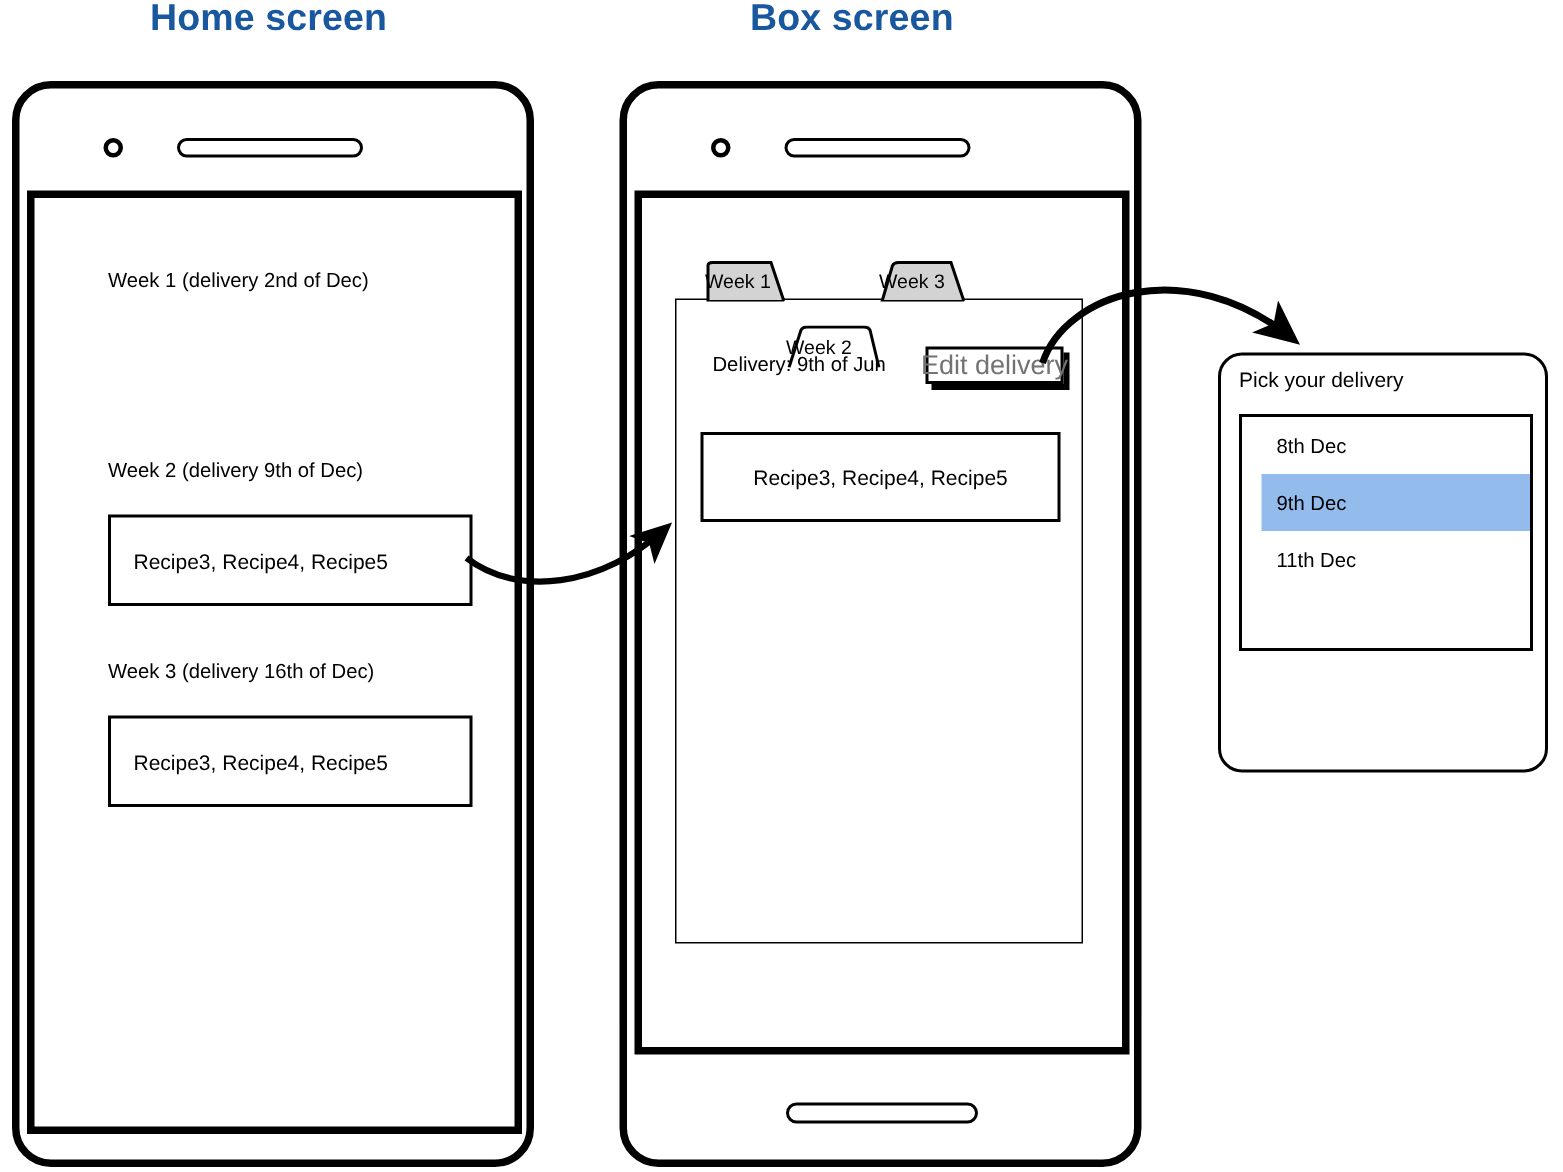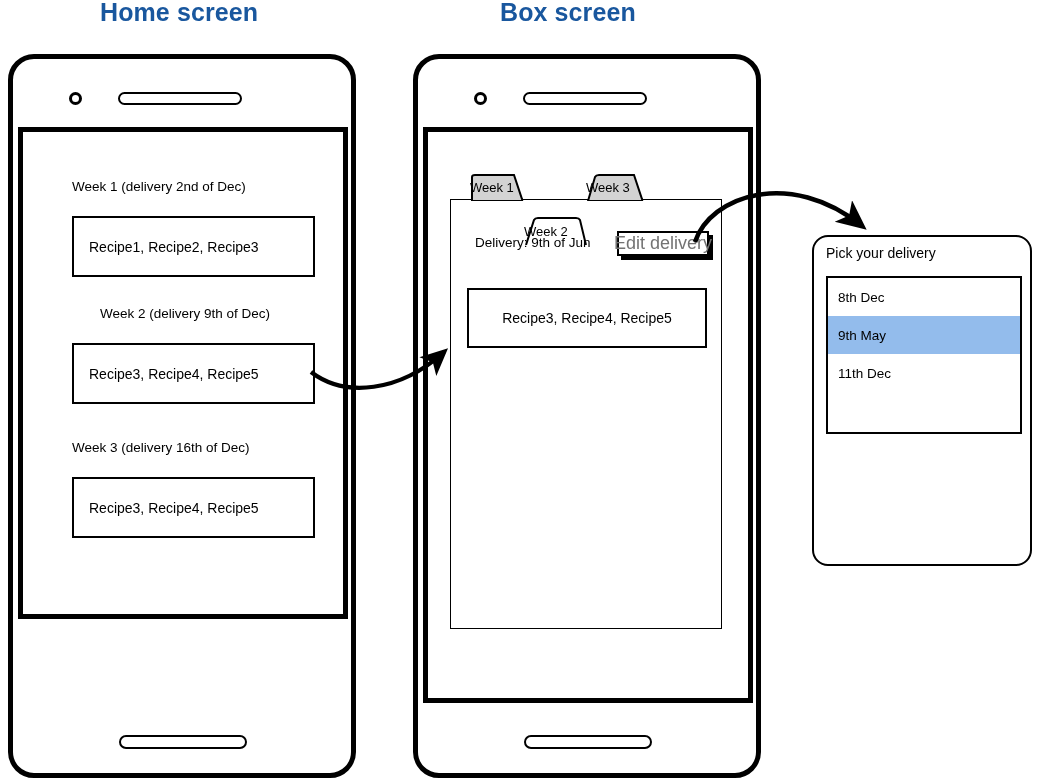--- a/index.html
+++ b/index.html
@@ -73,21 +73,21 @@
   }
 
   
   .screen {
     position: absolute;
     border: 5px solid #000000;
     background: #ffffff;
     box-sizing: border-box;
     overflow: hidden;
   }
-  #screen-home { left: 18px;  top: 127px; width: 330px; height: 492px; }
+  #screen-home { left: 18px;  top: 127px; width: 330px; height: 629px; }
   #screen-box  { left: 423px; top: 127px; width: 330px; height: 576px; }
 
   
   .week-label {
     position: absolute;
     font-size: 13.5px;
     color: #000000;
     white-space: nowrap;
   }
   .recipe-box {
@@ -192,21 +192,21 @@
     color: #000000;
     white-space: nowrap;
   }
 
   
   #modal {
     position: absolute;
     left: 812px;
     top: 235px;
     width: 220px;
-    height: 331px;
+    height: 280px;
     border: 2.5px solid #000000;
     border-radius: 16px;
     background: #ffffff;
     box-sizing: border-box;
   }
   #modal-title {
     position: absolute;
     left: 12px;
     top: 8px;
     font-size: 14px;
@@ -227,20 +227,21 @@
     height: 38px;
     display: flex;
     align-items: center;
     padding-left: 10px;
     box-sizing: border-box;
     font-size: 13.5px;
     color: #000000;
     background: #ffffff;
     cursor: pointer;
     white-space: nowrap;
+    margin-left: 13px;
   }
   .delivery-row.selected { background: #93BCEC; }
 
   
   #arrows {
     position: absolute;
     left: 0; top: 0;
     width: 1042px;
     height: 781px;
     pointer-events: none;
@@ -256,25 +257,22 @@
 
   <div class="phone" id="phone-home">
     <div class="phone-camera" style="left:56px;  top:33px;"></div>
     <div class="phone-speaker" style="left:105px; top:33px;"></div>
     <div class="phone-home-btn" style="left:106px; top:676px;"></div>
   </div>
 
   <div class="screen" id="screen-home">
 
     <div class="week-label" style="left:49px; top:47px;">Week 1 (delivery 2nd of Dec)</div>
-    <div class="recipe-box" style="left:49px; top:84px; width:243px; height:61px;">
-      <span class="recipe-text">Recipe1, Recipe2, Recipe3</span>
-    </div>
-
-    <div class="week-label" style="left:49px; top:174px;margin-left:28px;">Week 2 (delivery 9th of Dec)</div>
+
+    <div class="week-label" style="left:49px; top:174px;">Week 2 (delivery 9th of Dec)</div>
     <div class="recipe-box" style="left:49px; top:211px; width:243px; height:61px;">
       <span class="recipe-text">Recipe3, Recipe4, Recipe5</span>
     </div>
 
     <div class="week-label" style="left:49px; top:308px;">Week 3 (delivery 16th of Dec)</div>
     <div class="recipe-box" style="left:49px; top:345px; width:243px; height:61px;">
       <span class="recipe-text">Recipe3, Recipe4, Recipe5</span>
     </div>
   </div>
 
@@ -321,21 +319,21 @@
     <span>Recipe3, Recipe4, Recipe5</span>
   </div>
 
   <div id="modal">
     <div id="modal-title">Pick your delivery</div>
     <div id="delivery-list">
       <div class="delivery-row">
         <span>8th Dec</span>
       </div>
       <div class="delivery-row selected">
-        <span>9th May</span>
+        <span>9th Dec</span>
       </div>
       <div class="delivery-row">
         <span>11th Dec</span>
       </div>
     </div>
   </div>
 
   <svg id="arrows" viewBox="0 0 1042 781">
     <defs>
       <marker id="arrowhead" markerWidth="7" markerHeight="7" refX="5.2" refY="3" orient="auto" markerUnits="strokeWidth">

